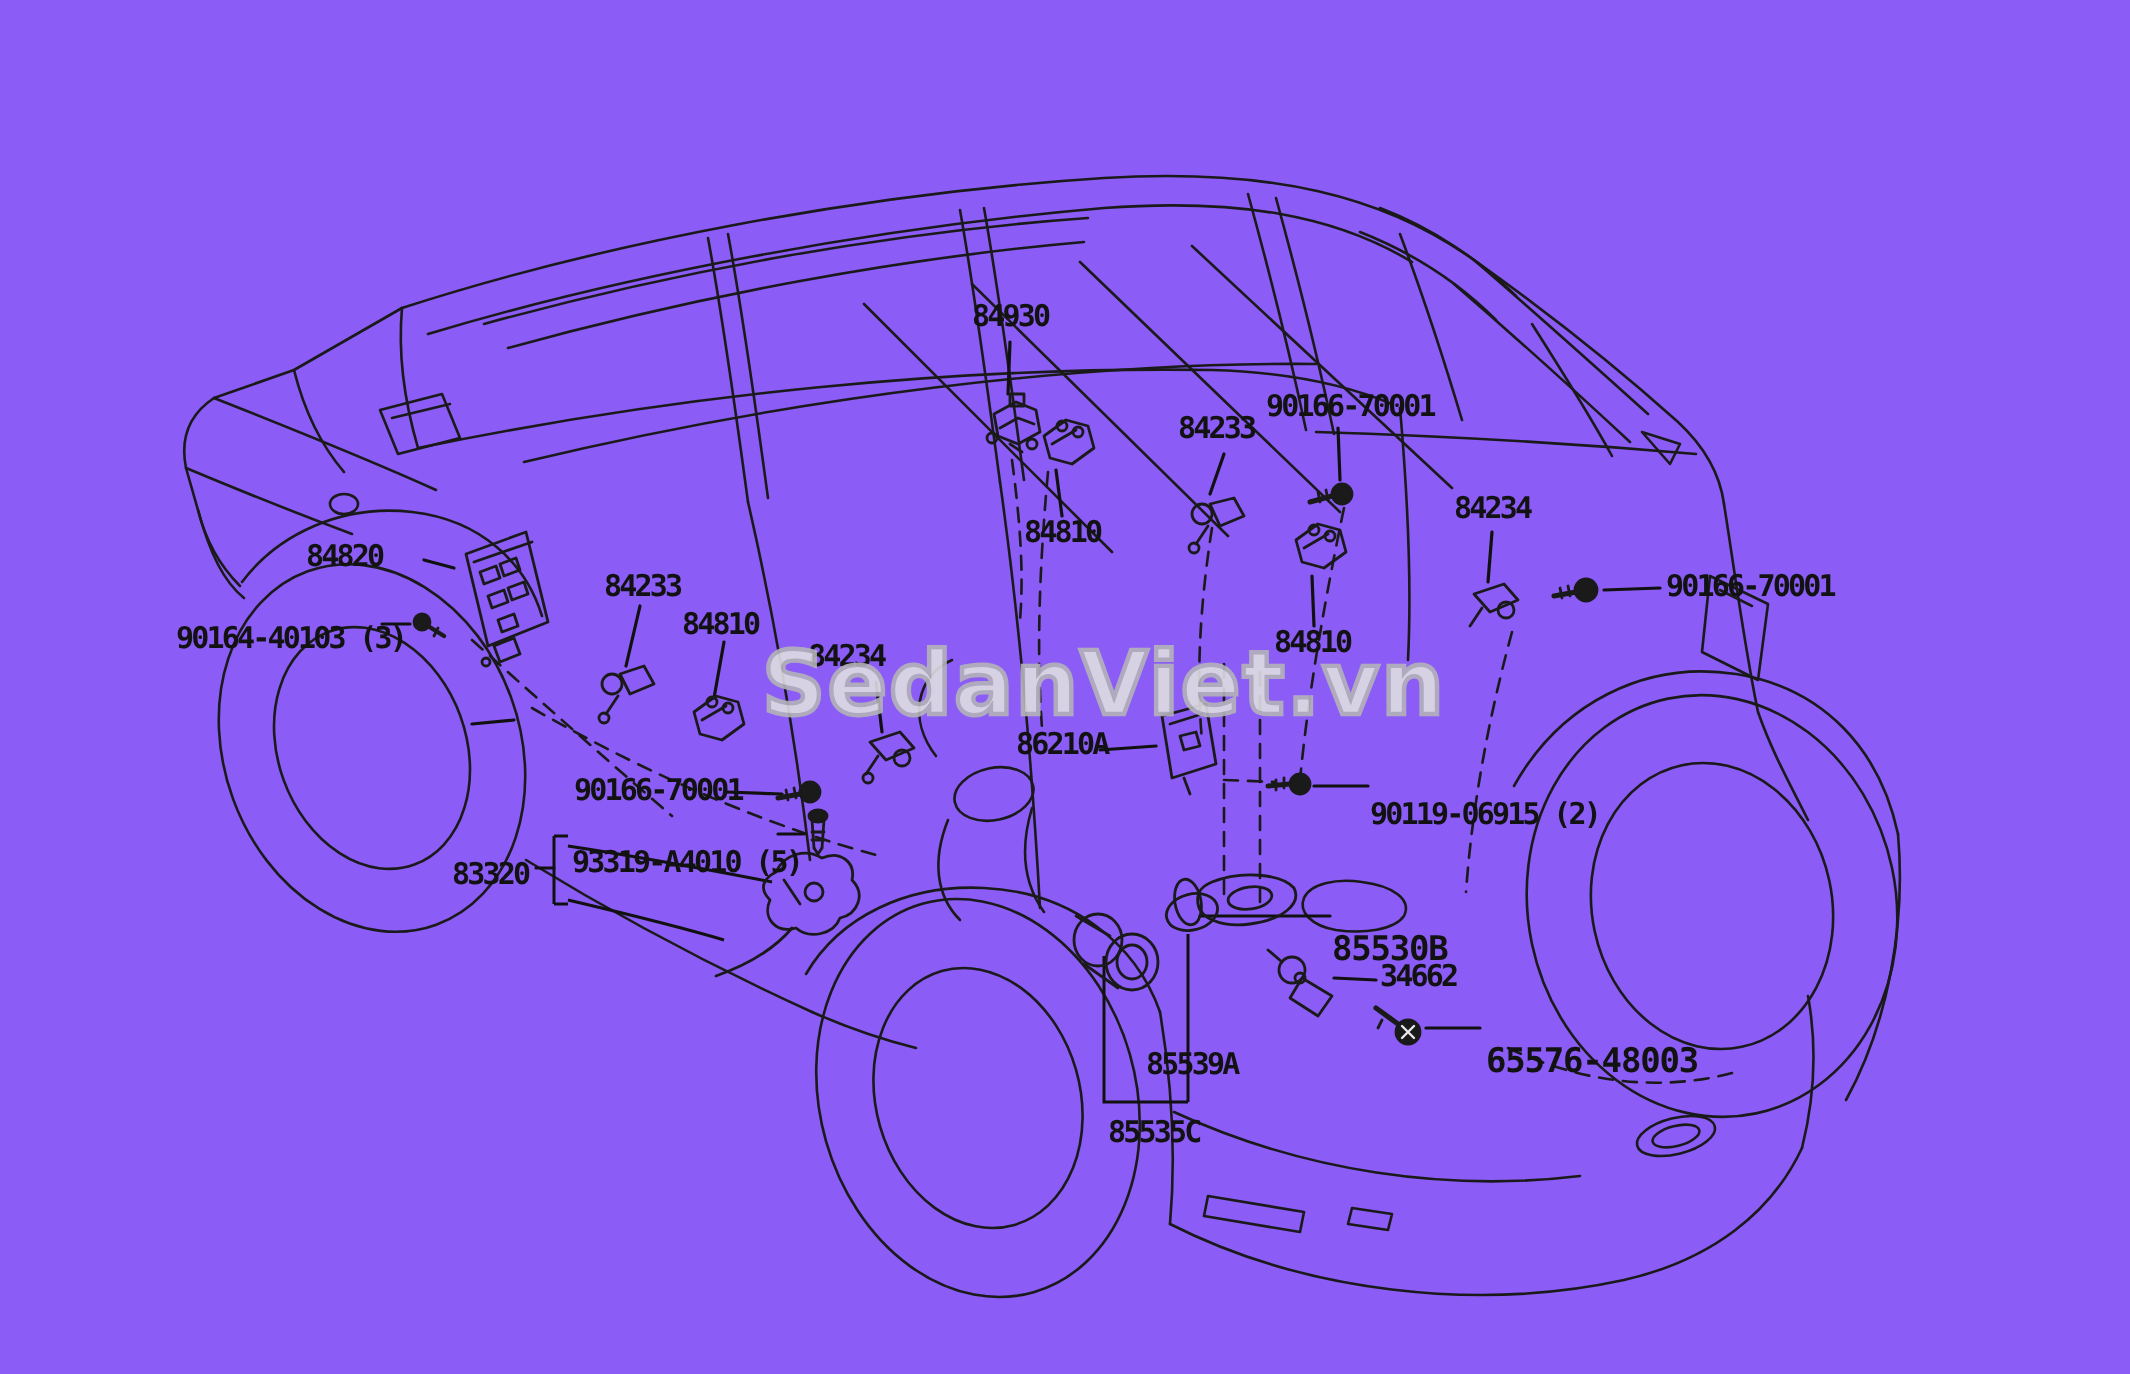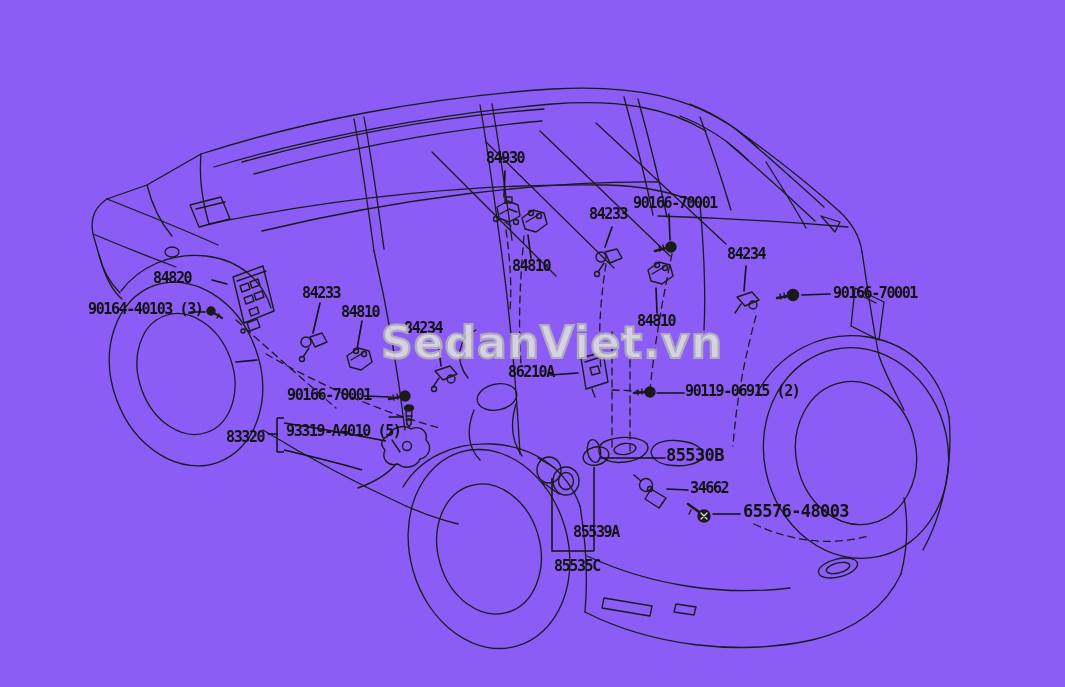--- a/index.html
+++ b/index.html
@@ -1,21 +1,21 @@
 <!DOCTYPE html>
 <html><head>
 <meta charset="utf-8">
 <style>
   html,body{margin:0;padding:0;}
   #stage{position:relative;width:1065px;height:687px;background:#8b5cf6;overflow:hidden;
          font-family:"DejaVu Sans Mono",monospace;}
   #art{position:absolute;left:0;top:0;}
   .plabel{position:absolute;font:bold 15px "DejaVu Sans Mono",monospace;letter-spacing:-1.4px;
           color:#121212;white-space:nowrap;line-height:1;}
-  .plabel.lg{font-size:17px;letter-spacing:-0.6px;}
+  .plabel.lg{font-size:17px;letter-spacing:-0.6px;margin-top:20px;}
   .wm{position:absolute;left:381px;top:321px;font:bold 44px "DejaVu Sans",sans-serif;
       letter-spacing:1px;line-height:1;color:#dfdfe3;-webkit-text-stroke:2.2px #b3b3b8;
       opacity:.9;white-space:nowrap;}
 </style>
 </head>
 <body>
 
 <div id="stage">
 <svg id="art" width="1065" height="687" viewBox="0 0 1065 687">
 
@@ -275,29 +275,29 @@
 </svg>
 
   <div class="plabel" style="left:486px;top:151px">84930</div>
   <div class="plabel" style="left:589px;top:207px">84233</div>
   <div class="plabel" style="left:633px;top:196px">90166-70001</div>
   <div class="plabel" style="left:727px;top:247px">84234</div>
   <div class="plabel" style="left:512px;top:259px">84810</div>
   <div class="plabel" style="left:637px;top:314px">84810</div>
   <div class="plabel" style="left:833px;top:286px">90166-70001</div>
   <div class="plabel" style="left:153px;top:271px">84820</div>
-  <div class="plabel" style="left:88px;top:302px">90164-40103 (3)</div>
+  <div class="plabel" style="left:88px;top:312px">90164-40103 (3)</div>
   <div class="plabel" style="left:302px;top:286px">84233</div>
   <div class="plabel" style="left:341px;top:305px">84810</div>
   <div class="plabel" style="left:404px;top:321px">84234</div>
   <div class="plabel" style="left:287px;top:388px">90166-70001</div>
   <div class="plabel" style="left:286px;top:424px">93319-A4010 (5)</div>
   <div class="plabel" style="left:226px;top:430px">83320</div>
   <div class="plabel" style="left:508px;top:365px">86210A</div>
-  <div class="plabel" style="left:685px;top:384px">90119-06915 (2)</div>
+  <div class="plabel" style="left:685px;top:400px">90119-06915 (2)</div>
   <div class="plabel lg" style="left:666px;top:447px">85530B</div>
   <div class="plabel" style="left:690px;top:481px">34662</div>
   <div class="plabel lg" style="left:743px;top:503px">65576-48003</div>
   <div class="plabel" style="left:573px;top:525px">85539A</div>
   <div class="plabel" style="left:554px;top:559px">85535C</div>
 
   <div class="wm">SedanViet.vn</div>
 </div>
 
 </body></html>

